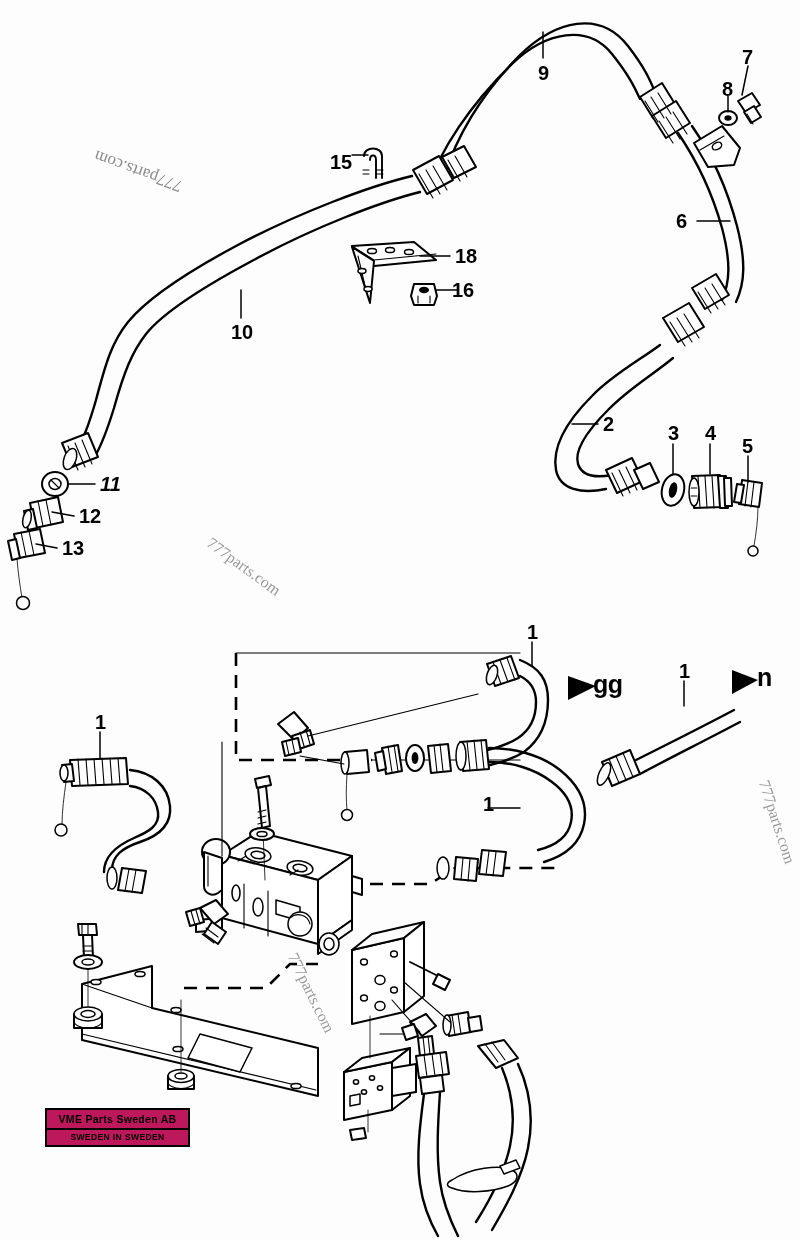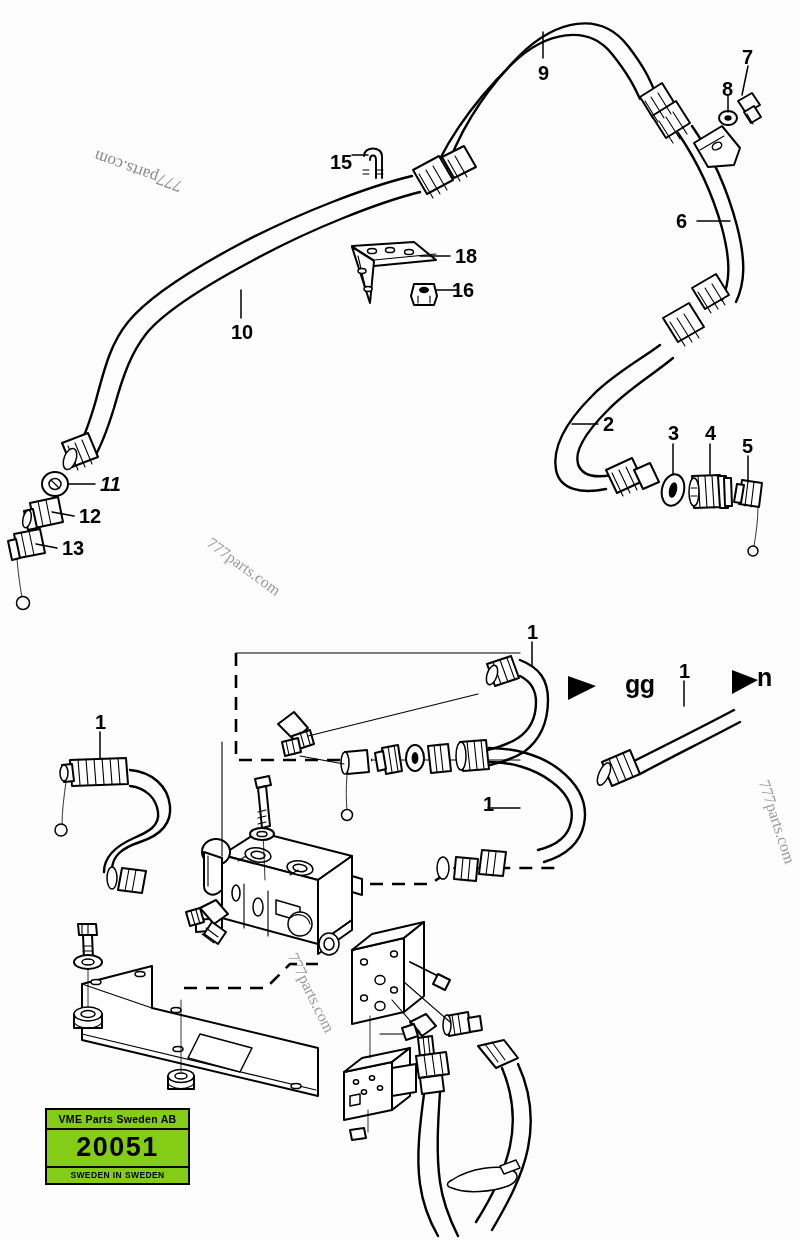--- a/index.html
+++ b/index.html
@@ -64,21 +64,21 @@
     left:300px;top:950px;font-size:16px;
     transform:rotate(64deg);transform-origin:0 0;
     color:#9a9a9a;
   }
 
   
   #titleblock{
     position:absolute;left:45px;top:1108px;
     width:145px;
     border:2px solid #000;
-    background:#84cc16;
+    background:#be185d;
     box-sizing:border-box;
   }
   #tb-top{
     text-align:center;
     font-family:"Liberation Sans", sans-serif;
     font-weight:bold;
     font-size:10.5px;
     letter-spacing:0.3px;
     padding:3px 0 3px;
     border-bottom:2px solid #000;
@@ -587,27 +587,26 @@
   <div class="callout" style="left:705px;top:423px;">4</div>
   <div class="callout" style="left:742px;top:436px;">5</div>
   <div class="callout" style="left:100px;top:474px;font-style:italic;">11</div>
   <div class="callout" style="left:79px;top:506px;">12</div>
   <div class="callout" style="left:62px;top:538px;">13</div>
   <div class="callout" style="left:527px;top:622px;">1</div>
   <div class="callout" style="left:679px;top:661px;">1</div>
   <div class="callout" style="left:483px;top:794px;">1</div>
   <div class="callout" style="left:95px;top:712px;">1</div>
 
-  <div class="secref" style="left:625px;top:672px;text-align:right;">gg</div>
+  <div class="secref" style="left:593px;top:672px;text-align:right;">gg</div>
   <div class="secref" style="left:757px;top:665px;">n</div>
 
   <div class="wm" id="wm-top">777parts.com</div>
   <div class="wm" id="wm-mid">777parts.com</div>
   <div class="wm" id="wm-right">777parts.com</div>
   <div class="wm" id="wm-low">777parts.com</div>
 
   <div id="titleblock">
     <div id="tb-top">VME Parts Sweden AB</div>
-    <div id="tb-num">20051</div>
     <div id="tb-bot">SWEDEN IN SWEDEN</div>
   </div>
 
 </div>
 
 </body></html>

